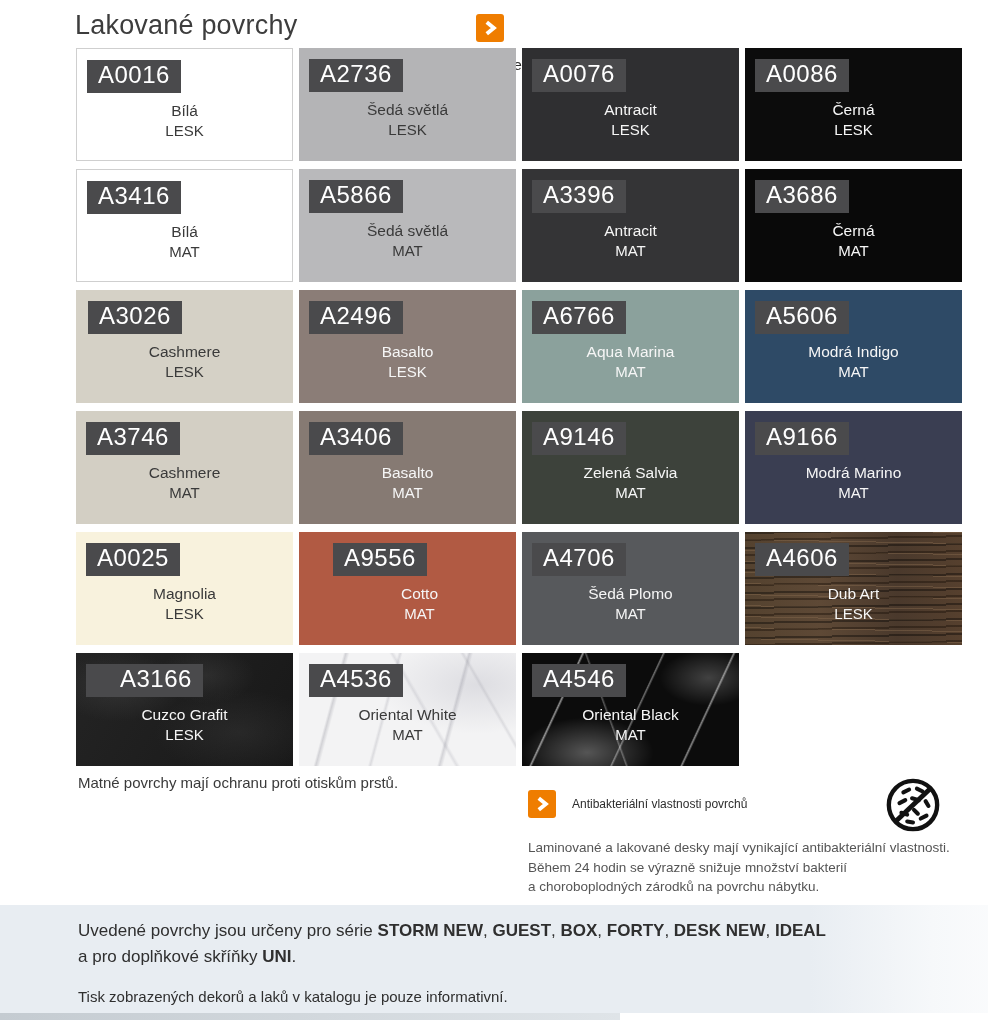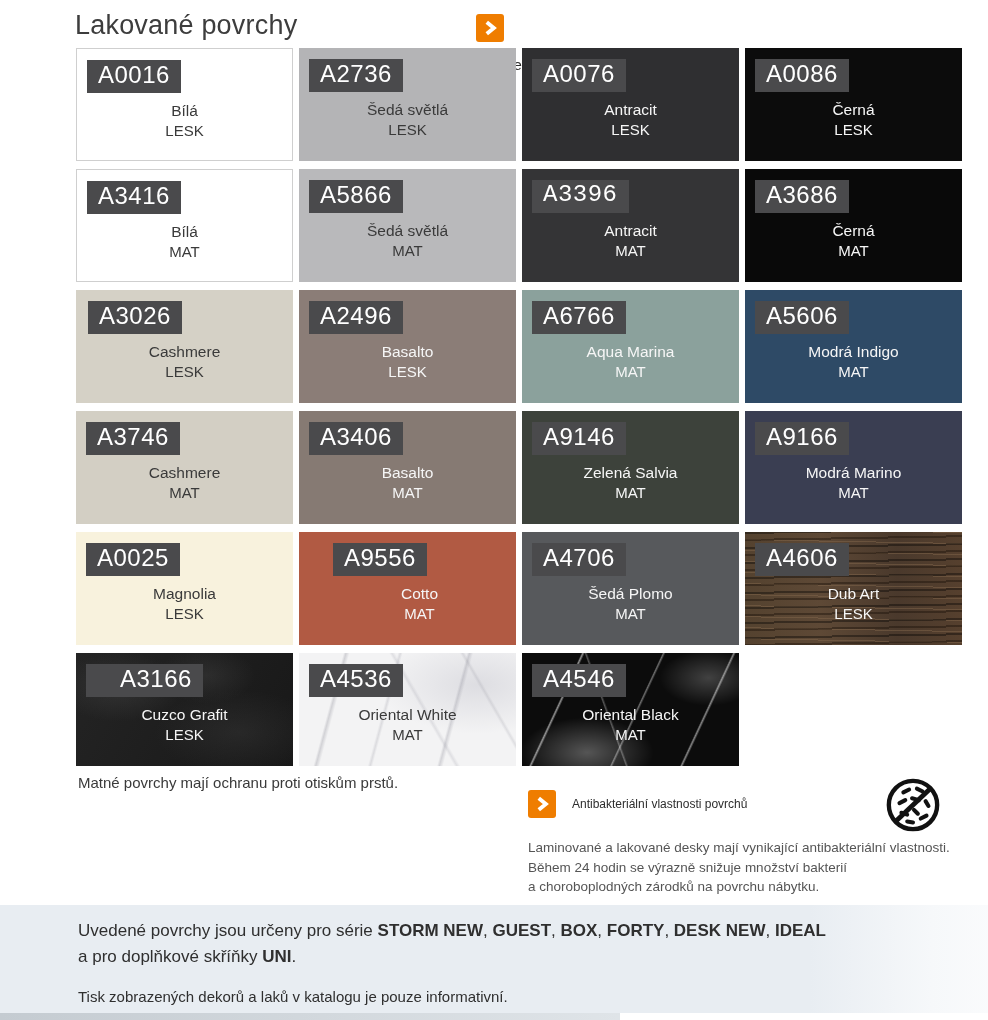--- a/index.html
+++ b/index.html
@@ -77,21 +77,21 @@
     <span class="tag-label">Volba povrchů je bez příplatku</span>
   </div>
 
   <div class="grid" id="grid">
       <div class="swatch dark-text bordered" style="background: rgb(255, 255, 255);"><span class="code" style="background: rgb(74, 74, 76);">A0016</span><div class="name">Bílá</div><div class="finish">LESK</div></div>
       <div class="swatch dark-text" style="background: rgb(180, 180, 182);"><span class="code" style="background: rgb(74, 74, 76);">A2736</span><div class="name">Šedá světlá</div><div class="finish">LESK</div></div>
       <div class="swatch light-text" style="background: rgb(47, 47, 49);"><span class="code" style="background: rgb(74, 74, 76);">A0076</span><div class="name">Antracit</div><div class="finish">LESK</div></div>
       <div class="swatch light-text" style="background: rgb(12, 12, 12);"><span class="code" style="background: rgb(74, 74, 76);">A0086</span><div class="name">Černá</div><div class="finish">LESK</div></div>
       <div class="swatch dark-text bordered" style="background: rgb(255, 255, 255);"><span class="code" style="background: rgb(74, 74, 76);">A3416</span><div class="name">Bílá</div><div class="finish">MAT</div></div>
       <div class="swatch dark-text" style="background: rgb(185, 185, 187);"><span class="code" style="background: rgb(74, 74, 76);">A5866</span><div class="name">Šedá světlá</div><div class="finish">MAT</div></div>
-      <div class="swatch light-text" style="background: rgb(52, 52, 54);"><span class="code" style="background: rgb(74, 74, 76); font-family: Liberation Mono, monospace;">A3396</span><div class="name">Antracit</div><div class="finish">MAT</div></div>
+      <div class="swatch light-text" style="background: rgb(52, 52, 54);"><span class="code" style="background: rgb(74, 74, 76);">A3396</span><div class="name">Antracit</div><div class="finish">MAT</div></div>
       <div class="swatch light-text" style="background: rgb(9, 9, 9);"><span class="code" style="background: rgb(74, 74, 76);">A3686</span><div class="name">Černá</div><div class="finish">MAT</div></div>
       <div class="swatch dark-text" style="background: rgb(213, 209, 198);"><span class="code" style="background: rgb(74, 74, 76); margin-left: 12px;">A3026</span><div class="name">Cashmere</div><div class="finish">LESK</div></div>
       <div class="swatch light-text" style="background: rgb(139, 125, 119);"><span class="code" style="background: rgb(74, 74, 76);">A2496</span><div class="name">Basalto</div><div class="finish">LESK</div></div>
       <div class="swatch light-text" style="background: rgb(139, 161, 156);"><span class="code" style="background: rgb(74, 74, 76);">A6766</span><div class="name">Aqua Marina</div><div class="finish">MAT</div></div>
       <div class="swatch light-text" style="background: rgb(46, 74, 102);"><span class="code" style="background: rgb(74, 74, 76);">A5606</span><div class="name">Modrá Indigo</div><div class="finish">MAT</div></div>
       <div class="swatch dark-text" style="background: rgb(211, 207, 196);"><span class="code" style="background: rgb(74, 74, 76);">A3746</span><div class="name">Cashmere</div><div class="finish">MAT</div></div>
       <div class="swatch light-text" style="background: rgb(134, 122, 115);"><span class="code" style="background: rgb(74, 74, 76);">A3406</span><div class="name">Basalto</div><div class="finish">MAT</div></div>
       <div class="swatch light-text" style="background: rgb(61, 66, 59);"><span class="code" style="background: rgb(74, 74, 76);">A9146</span><div class="name">Zelená Salvia</div><div class="finish">MAT</div></div>
       <div class="swatch light-text" style="background: rgb(58, 62, 82);"><span class="code" style="background: rgb(74, 74, 76);">A9166</span><div class="name">Modrá Marino</div><div class="finish">MAT</div></div>
       <div class="swatch dark-text" style="background: rgb(248, 242, 221);"><span class="code" style="background: rgb(74, 74, 76);">A0025</span><div class="name">Magnolia</div><div class="finish">LESK</div></div>

